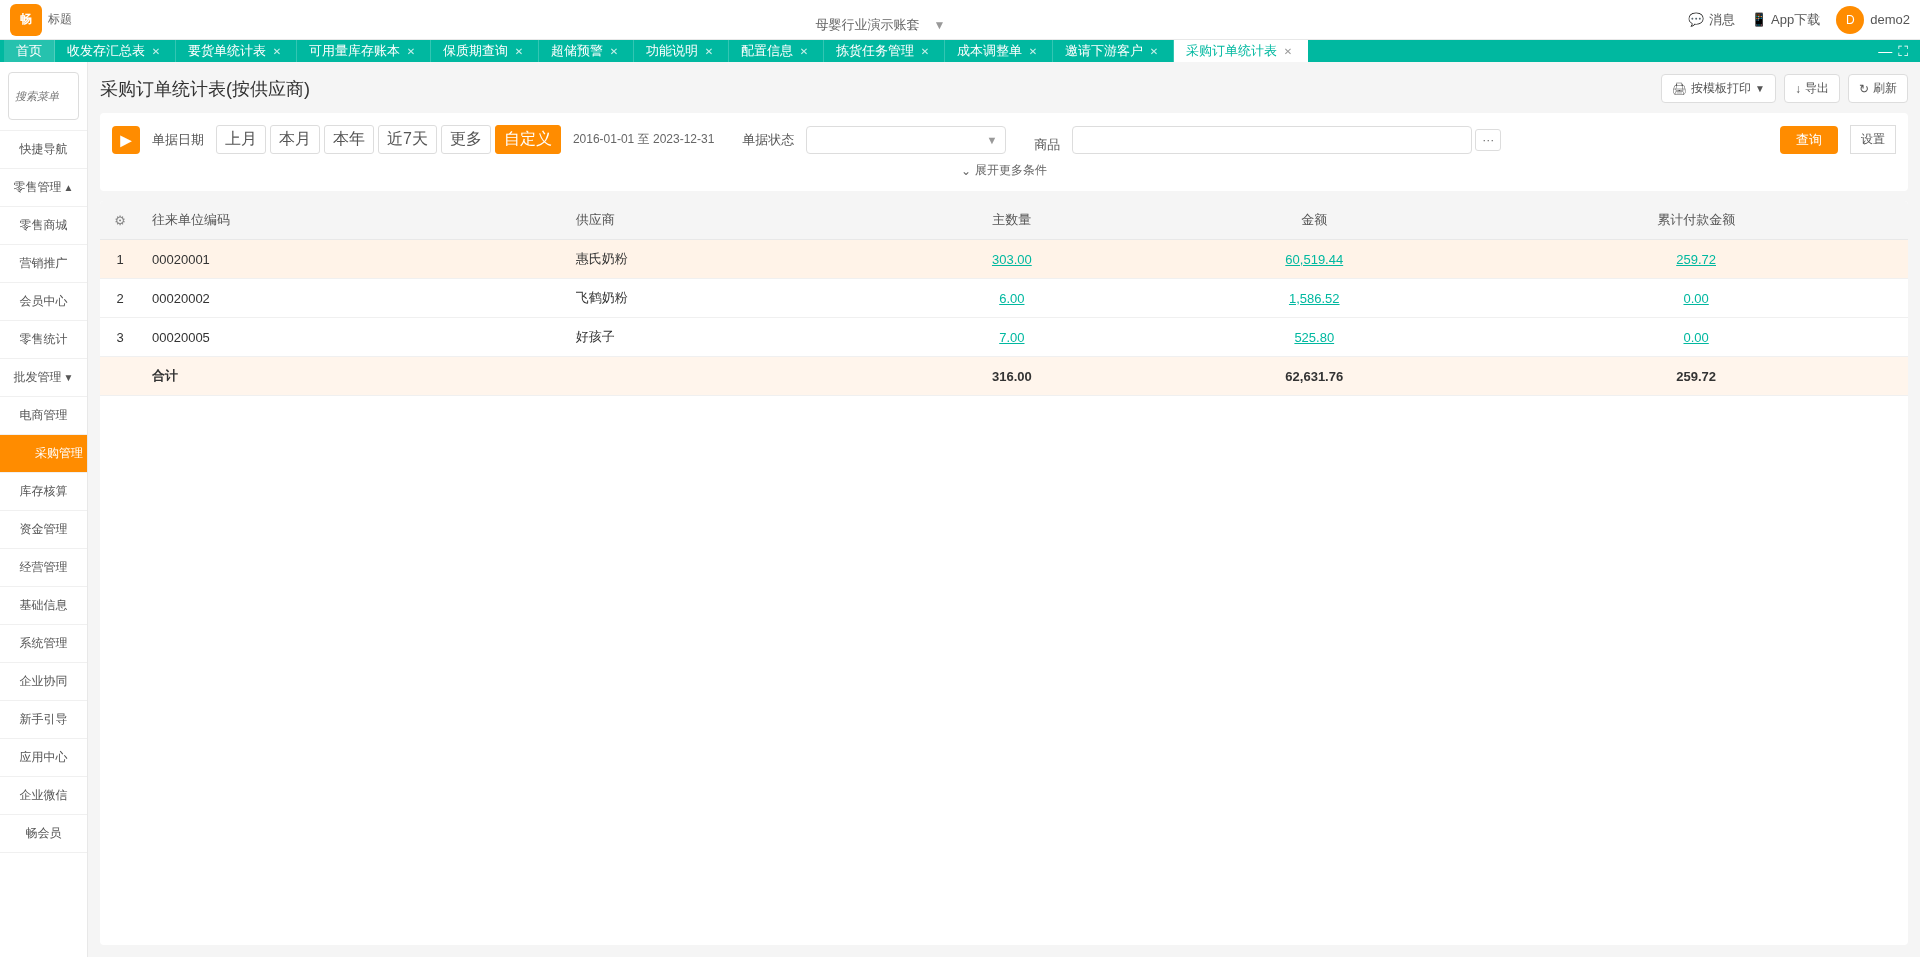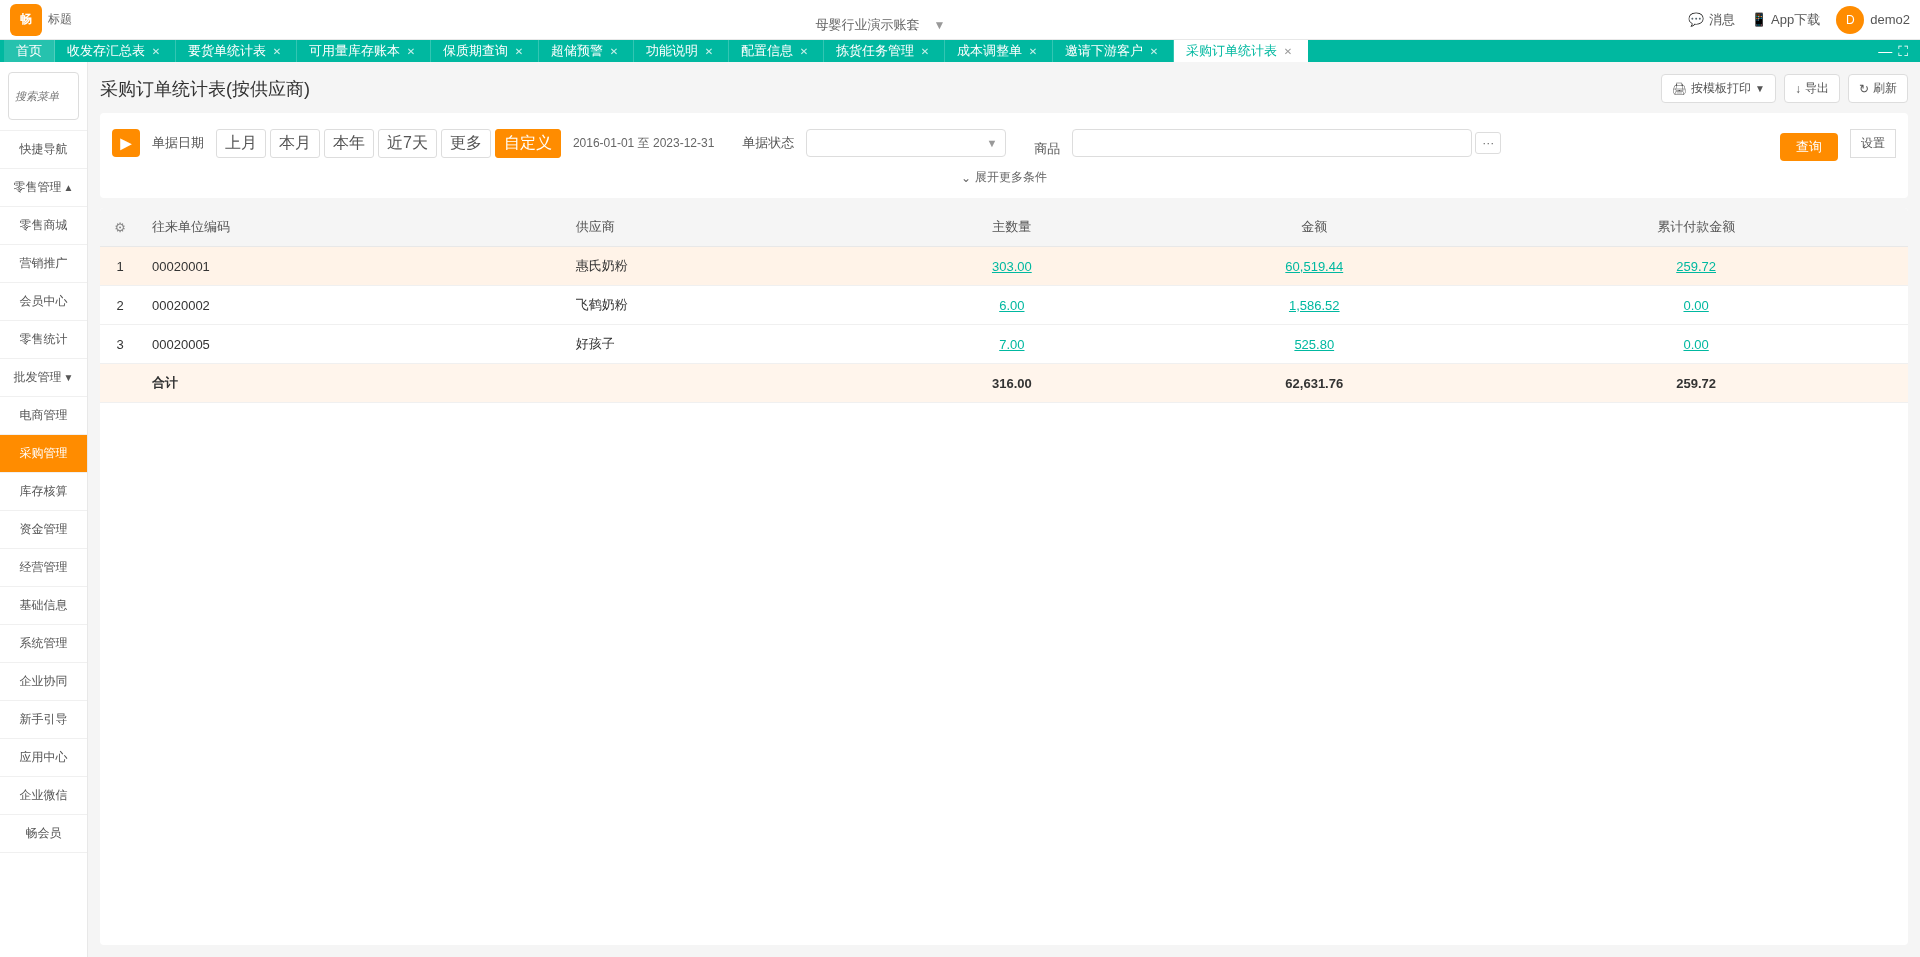--- a/index.html
+++ b/index.html
@@ -25,38 +25,38 @@
     .nav-tab.active .close-btn { color: #999; }
     .nav-tab-actions { margin-left: auto; display: flex; gap: 6px; color: #fff; padding-right: 8px; }
     .nav-tab-actions span { cursor: pointer; font-size: 16px; }
 
     
     .main-layout { display: flex; flex: 1; overflow: hidden; }
 
     
     .sidebar { width: 88px; background: #fff; border-right: 1px solid #e8e8e8; display: flex; flex-direction: column; overflow-y: auto; }
     .sidebar-item { padding: 10px 4px; text-align: center; cursor: pointer; color: #555; font-size: 12px; border-bottom: 1px solid #f0f0f0; display: flex; flex-direction: column; align-items: center; gap: 2px; }
-    .sidebar-item.active { background: #ff8c00; color: #fff; }
+    .sidebar-item.active { background: #ff8c00; color: #fff; align-items: flex-end; }
     .sidebar-item.with-arrow { flex-direction: row; justify-content: center; align-items: center; gap: 2px; }
     .sidebar-item.with-arrow .arrow { font-size: 10px; }
     .search-item { padding: 10px 8px; }
     .search-item input { width: 100%; border: 1px solid #ddd; border-radius: 4px; padding: 4px 6px; font-size: 11px; outline: none; }
 
     
     .content-area { flex: 1; overflow: hidden; display: flex; flex-direction: column; background: #f5f5f5; }
 
     
     .page-content { flex: 1; overflow: hidden; display: flex; flex-direction: column; padding: 12px; }
     .page-header { display: flex; align-items: center; justify-content: space-between; margin-bottom: 10px; }
     .page-title { font-size: 18px; font-weight: normal; color: #333; }
     .page-actions { display: flex; gap: 8px; align-items: center; }
     .btn-print { background: #fff; border: 1px solid #ddd; border-radius: 4px; padding: 5px 10px; cursor: pointer; font-size: 12px; color: #555; display: flex; align-items: center; gap: 4px; }
     .btn-export { background: #fff; border: 1px solid #ddd; border-radius: 4px; padding: 5px 10px; cursor: pointer; font-size: 12px; color: #555; display: flex; align-items: center; gap: 4px; }
     .btn-refresh { background: #fff; border: 1px solid #ddd; border-radius: 4px; padding: 5px 10px; cursor: pointer; font-size: 12px; color: #555; display: flex; align-items: center; gap: 4px; }
-    .btn-query { background: #ff8c00; border: none; border-radius: 4px; padding: 5px 16px; cursor: pointer; font-size: 13px; color: #fff; margin-top: 8px; }
+    .btn-query { background: #ff8c00; border: none; border-radius: 4px; padding: 5px 16px; cursor: pointer; font-size: 13px; color: #fff; }
     .btn-settings { background: #fff; border: 1px solid #ddd; border-radius: 0; padding: 5px 10px; cursor: pointer; font-size: 12px; color: #555; }
 
     
     .filter-area { background: #fff; border-radius: 4px; padding: 12px; margin-bottom: 10px; }
     .filter-row { display: flex; align-items: center; gap: 12px; flex-wrap: wrap; }
     .filter-expand-btn { width: 28px; height: 28px; background: #ff8c00; border-radius: 4px; display: flex; align-items: center; justify-content: center; color: #fff; cursor: pointer; font-size: 14px; font-weight: bold; flex-shrink: 0; }
     .filter-label { color: #555; font-size: 13px; white-space: nowrap; }
     .filter-date-btns { display: flex; gap: 4px; }
     .filter-date-btn { padding: 3px 8px; border: 1px solid #ddd; border-radius: 3px; font-size: 16px; cursor: pointer; color: #555; background: #fff; }
     .filter-date-btn.custom { background: #ff8c00; color: #fff; border-color: #ff8c00; }

